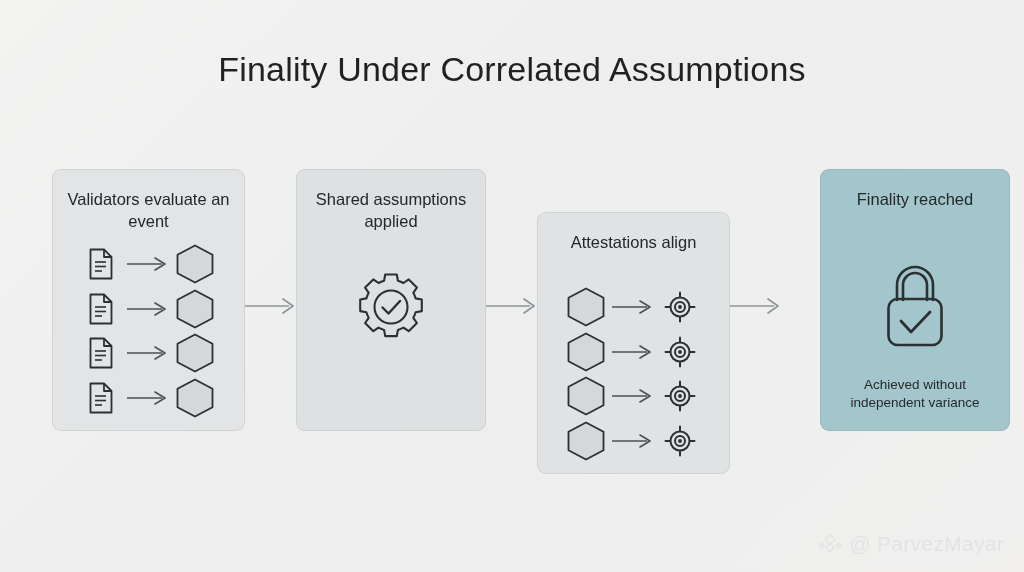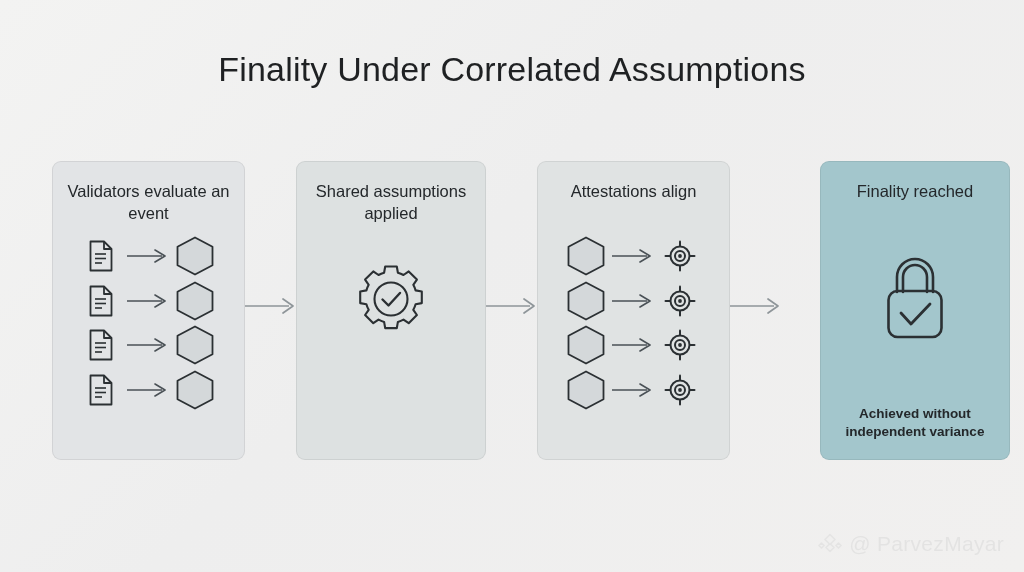--- a/index.html
+++ b/index.html
@@ -31,29 +31,29 @@
     font-size: 34px;
     font-weight: 400;
     letter-spacing: 0.2px;
     color: #1f2123;
     white-space: nowrap;
   }
 
   
   .card {
     position: absolute;
-    top: 161px;
-    height: 299px;
+    top: 169px;
+    height: 262px;
     border-radius: 9px;
     box-sizing: border-box;
     border: 1px solid rgba(0,0,0,0.07);
   }
   #card-1 { left: 52px;  width: 193px; background: #e2e4e6; }
   #card-2 { left: 296px; width: 190px; background: #dde1e1; text-decoration: underline; }
-  #card-3 { left: 537px; width: 193px; background: #e0e3e3; }
+  #card-3 { left: 537px; width: 193px; background: #e0e3e3; margin-top: 43px; }
   #card-4 { left: 780px; width: 190px; background: #a3c6cc; margin-left: 40px; }
 
   .card-title {
     position: absolute;
     top: 18px;
     left: 10px;
     right: 10px;
     text-align: center;
     font-size: 16.5px;
     line-height: 22px;
@@ -63,21 +63,20 @@
 
   .card-caption {
     position: absolute;
     bottom: 18px;
     left: 10px;
     right: 10px;
     text-align: center;
     font-size: 13.5px;
     line-height: 18px;
     color: #24282b;
-    font-weight: bold;
   }
 
   
   .rows {
     position: absolute;
     top: 72px;
     left: 0;
     right: 0;
   }
   .row {

